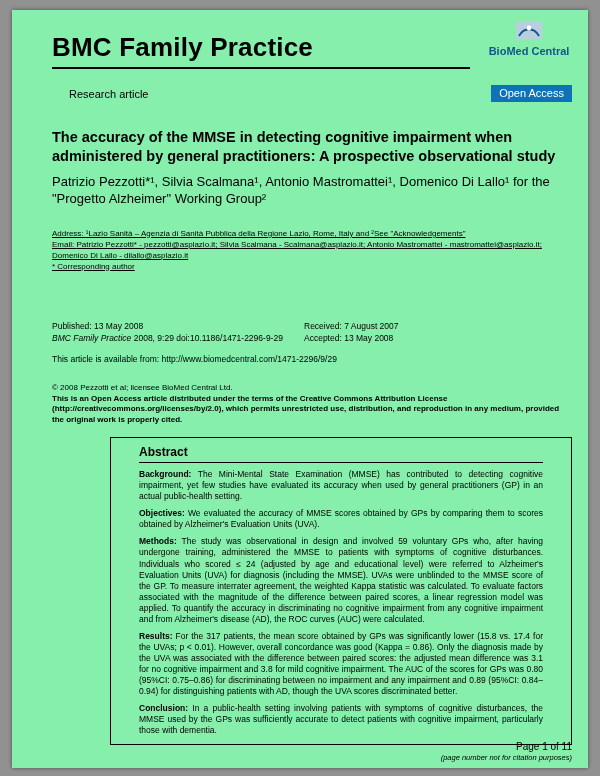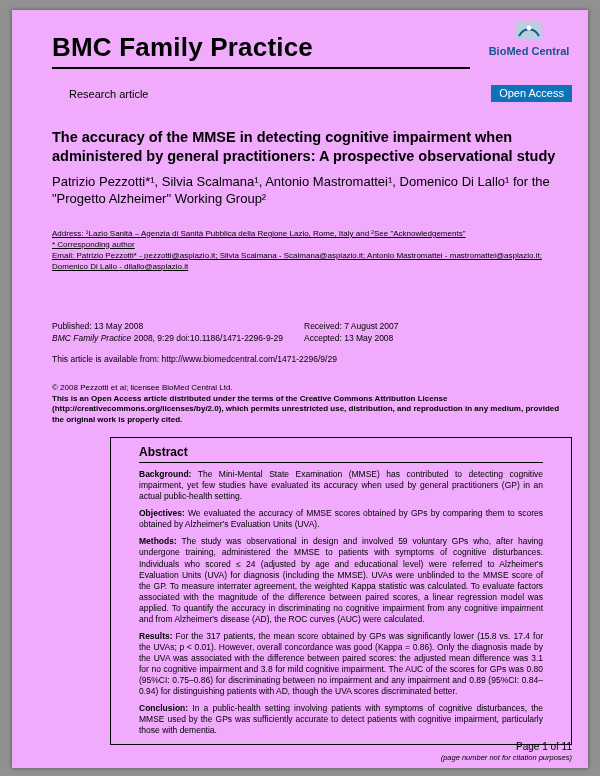--- a/index.html
+++ b/index.html
@@ -3,21 +3,21 @@
 <meta charset="utf-8">
 <style>
   html,body{margin:0;padding:0;}
   body{
     width:600px;height:776px;background:#919191;
     font-family:"Liberation Sans","DejaVu Sans",sans-serif;
     color:#000;position:relative;overflow:hidden;
   }
   .page{
     position:absolute;left:12px;top:10px;width:576px;height:758px;
-    background:#f0abfc;box-shadow:0 0 4px rgba(0,0,0,.45);
+    background:#86efac;box-shadow:0 0 4px rgba(0,0,0,.45);
     box-sizing:border-box;padding:8px 16px 0 40px;overflow:hidden;
   }
   
   .masthead{display:flex;justify-content:space-between;align-items:flex-start;}
   .masthead-left{flex:1;padding-top:14px;padding-bottom:4px;border-bottom:2px solid #000;margin-right:16px;}
   .journal-title{font-size:26px;font-weight:bold;margin:0;letter-spacing:.2px;}
   .logo{display:flex;flex-direction:column;align-items:center;gap:3px;padding-top:2px;width:86px;}
   .logo-text{color:#14568c;font-weight:bold;font-size:11px;white-space:nowrap;}
   
   .type-row{display:flex;justify-content:space-between;align-items:center;margin-top:16px;margin-left:17px;}
@@ -70,22 +70,22 @@
     <span class="article-type">Research article</span>
     <span class="open-access">Open Access</span>
   </div>
 
   <h2 class="article-title">The accuracy of the MMSE in detecting cognitive impairment when administered by general practitioners: A prospective observational study</h2>
 
   <p class="authors">Patrizio Pezzotti*¹, Silvia Scalmana¹, Antonio Mastromattei¹, Domenico Di Lallo¹ for the "Progetto Alzheimer" Working Group²</p>
 
   <div class="meta-block">
     <p class="meta"><span>Address: </span><span>¹Lazio Sanità – Agenzia di Sanità Pubblica della Regione Lazio, Rome, Italy and ²See "Acknowledgements"</span></p>
+    <p class="meta"><span>Email: </span><span>Patrizio Pezzotti* - pezzotti@asplazio.it; Silvia Scalmana - Scalmana@asplazio.it; Antonio Mastromattei - mastromattei@asplazio.it; Domenico Di Lallo - dilallo@asplazio.it</span></p>
     <p class="meta">* Corresponding author</p>
-    <p class="meta"><span>Email: </span><span>Patrizio Pezzotti* - pezzotti@asplazio.it; Silvia Scalmana - Scalmana@asplazio.it; Antonio Mastromattei - mastromattei@asplazio.it; Domenico Di Lallo - dilallo@asplazio.it</span></p>
   </div>
 
   <div class="pub-row">
     <div class="pub-left">
       <div>Published: 13 May 2008</div>
       <div class="citation"><i>BMC Family Practice</i><span> 2008, 9:29  doi:10.1186/1471-2296-9-29</span></div>
     </div>
     <div class="pub-right">
       <div>Received: 7 August 2007</div>
       <div>Accepted: 13 May 2008</div>

